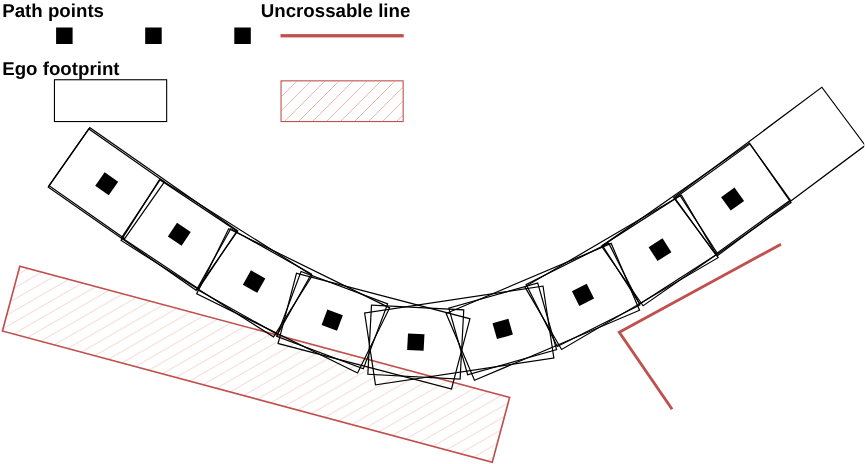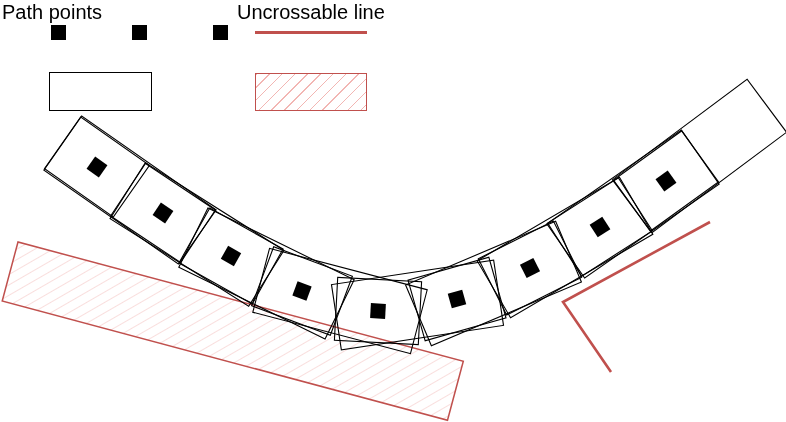--- a/index.html
+++ b/index.html
@@ -1,20 +1,20 @@
 <!DOCTYPE html>
 <html><head>
 <meta charset="utf-8">
 <style>
   html,body{margin:0;padding:0;background:#fff;}
   .canvas{
     position:relative;width:786px;height:422px;background:#fff;overflow:hidden;
     font-family:"Liberation Sans",sans-serif;color:#000;
   }
-  .lbl{position:absolute;font-size:20px;line-height:1.1;white-space:nowrap;}
+  .lbl{position:absolute;font-size:17px;line-height:1.1;white-space:nowrap;font-weight:bold;}
   .lbl-path-points{left:2px;top:1px;}
   .lbl-uncrossable{left:237px;top:1px;text-align:right;}
   .lbl-ego{left:2px;top:54px;}
   .lbl-dynamic{left:208px;top:54px;}
   .legend-square{position:absolute;width:15px;height:15px;background:#000;top:25px;}
   .legend-square.s1{left:51px;}
   .legend-square.s2{left:132px;}
   .legend-square.s3{left:213px;}
   .legend-line{position:absolute;left:255px;top:31px;width:112px;height:3px;background:#c0504d;}
   .legend-ego-swatch{position:absolute;left:49px;top:72px;width:101px;height:37px;border:1.3px solid #000;background:#fff;}
@@ -33,20 +33,21 @@
 <div class="canvas">
 
   <div class="lbl lbl-path-points">Path points</div>
   <div class="legend-square s1"></div>
   <div class="legend-square s2"></div>
   <div class="legend-square s3"></div>
 
   <div class="lbl lbl-uncrossable">Uncrossable line</div>
   <div class="legend-line"></div>
 
+  <div class="lbl lbl-ego">Ego footprint</div>
   <div class="legend-ego-swatch"></div>
 
   <div class="legend-dyn-swatch"></div>
 
   <svg class="scene" width="786" height="422" viewBox="0 0 786 422">
     <defs>
       <pattern id="hatch" patternUnits="userSpaceOnUse" width="9" height="9" patternTransform="rotate(-45)">
         <line x1="0" y1="0" x2="9" y2="0" stroke="#f2b6b3" stroke-width="0.9"></line>
       </pattern>
     </defs>

